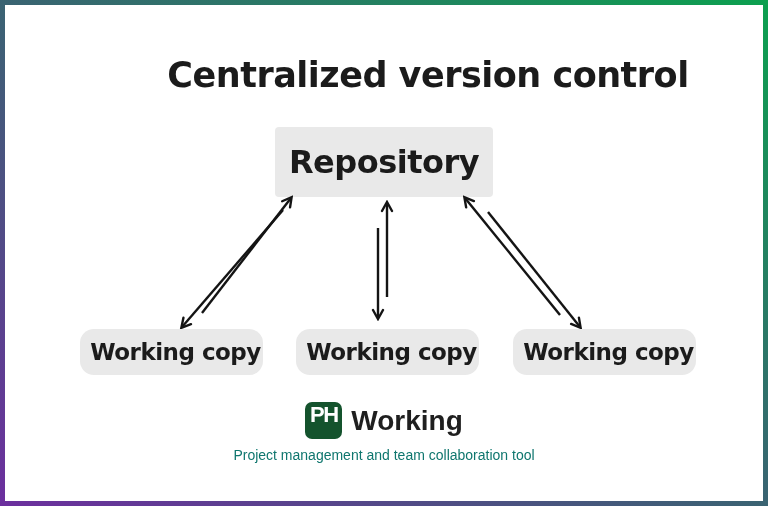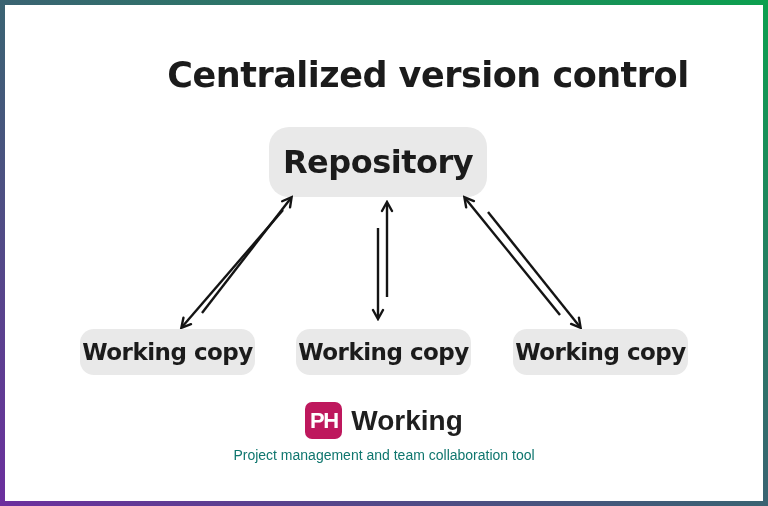--- a/index.html
+++ b/index.html
@@ -34,55 +34,55 @@
     position: absolute;
     background: #e9e9e9;
     display: flex;
     align-items: center;
     justify-content: center;
     color: #1b1b1b;
     font-weight: 800;
     white-space: nowrap;
   }
   .repo {
-    left: 264px; top: 122px;
+    left: 270px; top: 122px;
     width: 218px; height: 70px;
-    border-radius: 20px;
+    border-radius: 4px;
     font-size: 32px;
     letter-spacing: -0.5px;
   }
   .wc {
     top: 324px;
     width: 175px; height: 46px;
     border-radius: 14px;
     font-size: 23px;
     letter-spacing: -0.5px;
+    padding-left: 8px;
   }
   .wc-1 { left: 75px; }
   .wc-2 { left: 291px; }
   .wc-3 { left: 508px; }
   .arrows {
     position: absolute;
     left: 0; top: 0;
     width: 758px; height: 496px;
   }
   .footer-logo {
     position: absolute;
     top: 397px; left: 0; width: 100%;
     display: flex;
     align-items: center;
     justify-content: center;
     gap: 9px;
   }
   .ph-badge {
     width: 37px; height: 37px;
-    background: #be185d;
+    background: #14532d;
     border-radius: 7px;
     display: flex;
-    align-items: center;
     justify-content: center;
     color: #ffffff;
     font-family: "Liberation Sans", sans-serif;
     font-weight: bold;
     font-size: 22px;
     letter-spacing: -1.5px;
   }
   .logo-text {
     font-family: "Liberation Sans", sans-serif;
     font-weight: bold;

